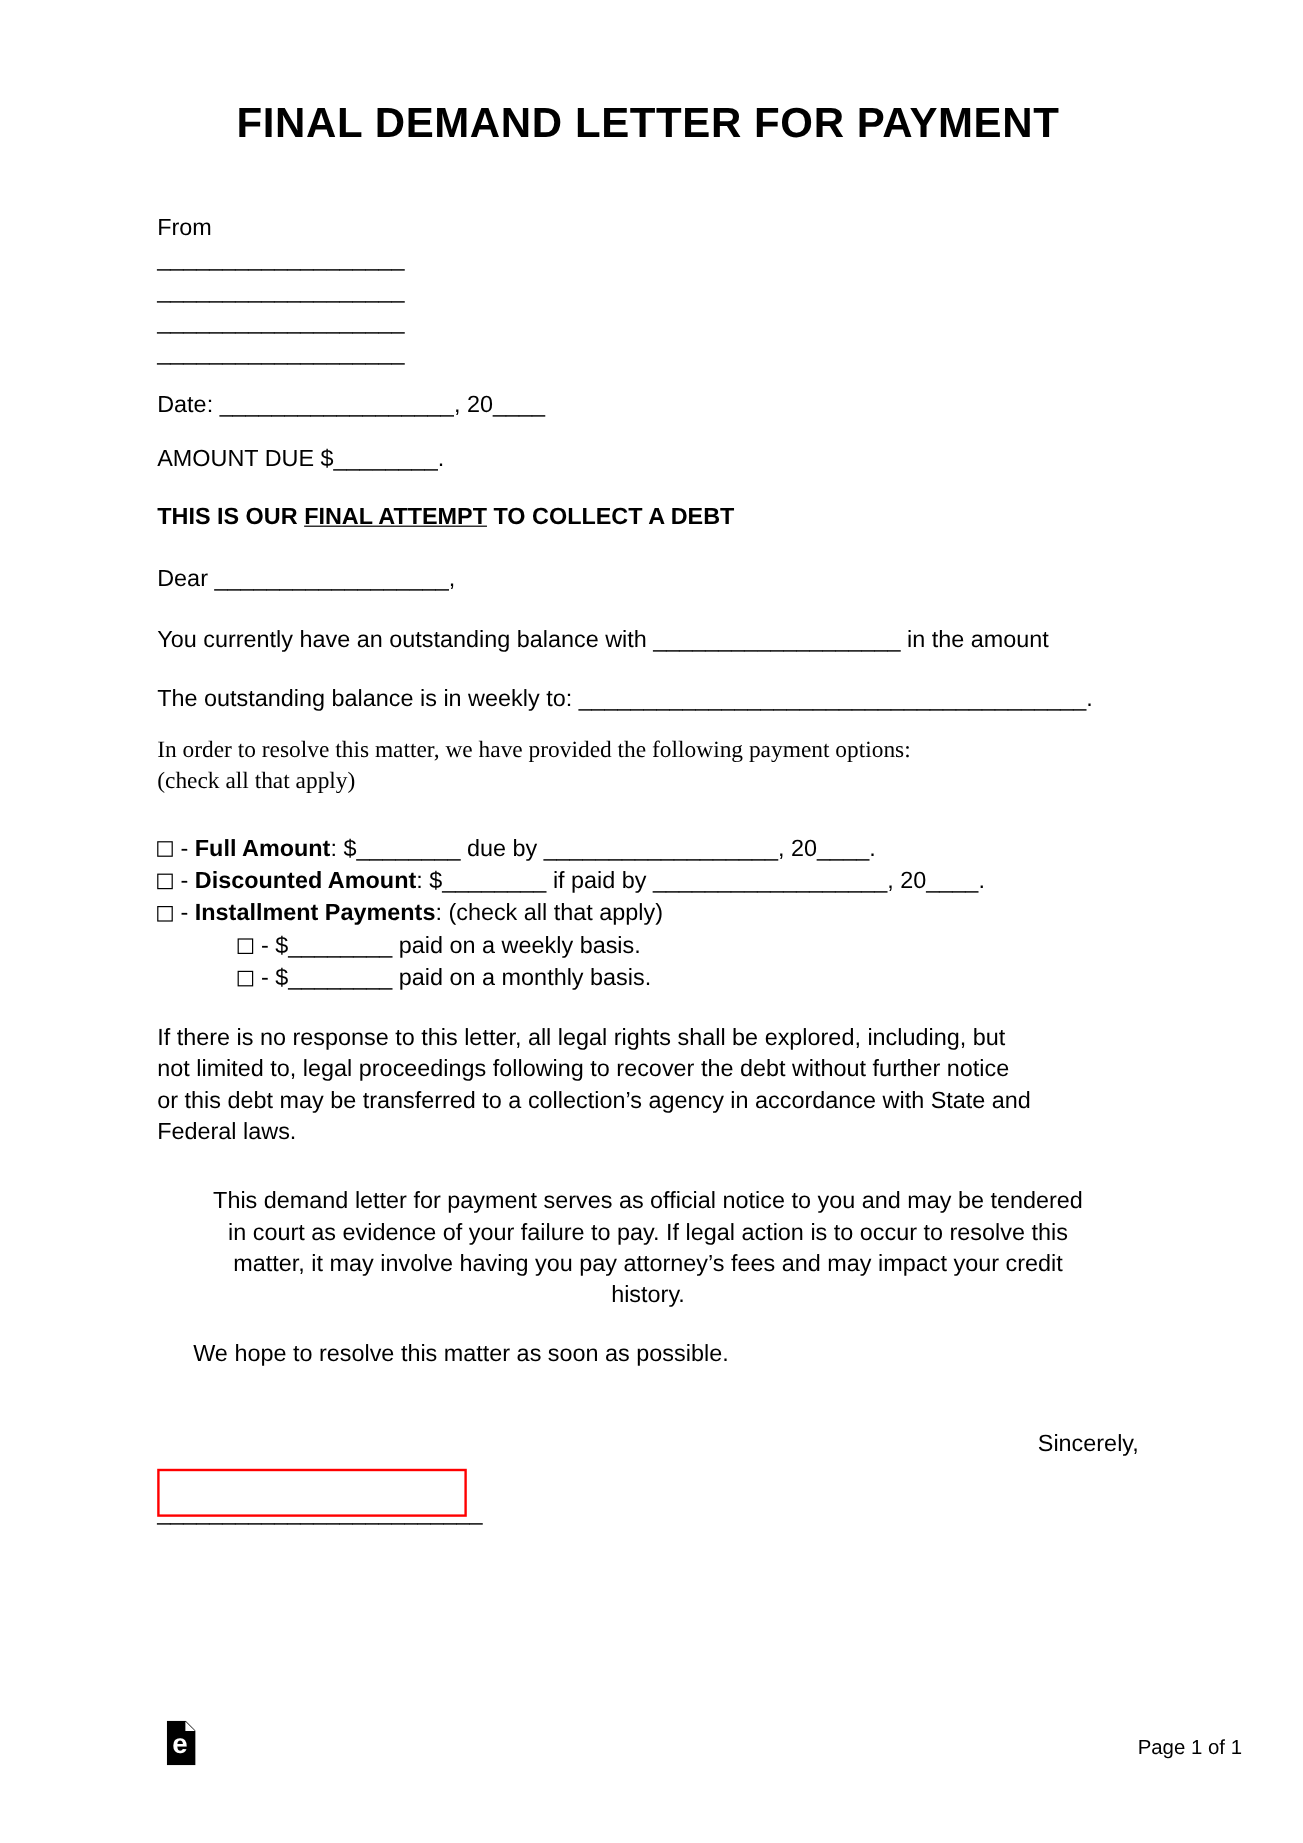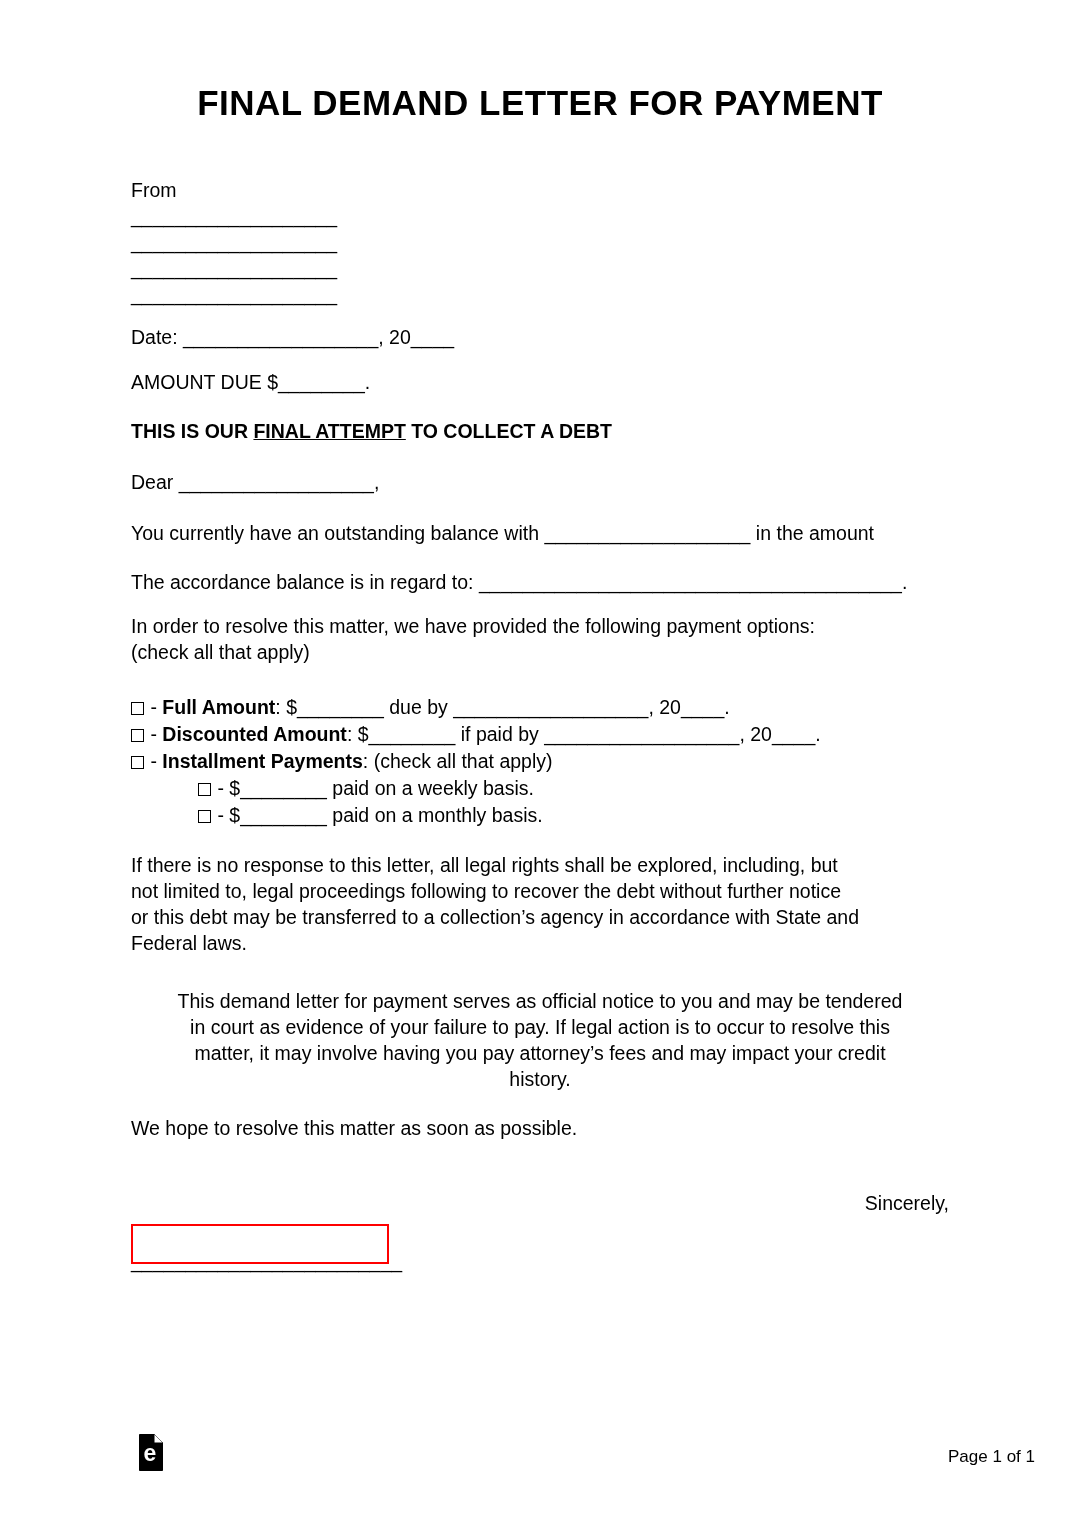--- a/index.html
+++ b/index.html
@@ -22,24 +22,24 @@
   .from-label { margin-top: 54px; }
   .blank-lines div { line-height: 26px; }
   .date-line { margin-top: 17px; }
   .amount-line { margin-top: 19px; font-weight: normal; }
   .attempt-line { margin-top: 23px; font-weight: bold; }
   .attempt-line .u { text-decoration: underline; }
   .dear-line { margin-top: 25px; }
 
   .p-balance { margin-top: 25px; }
   .p-regard { margin-top: 23px; }
-  .p-options-intro { margin-top: 18px; }
+  .p-options-intro { margin-top: 18px; font-family: Liberation Serif, serif; }
   .p-no-response { margin-top: 23px; }
   .p-official { margin-top: 32px; text-align: center; }
-  .p-hope { margin-top: 23px; }
+  .p-hope { margin-top: 23px; margin-left: 30px; }
 
   .options { margin-top: 29px; }
   .opt-line { line-height: 27px; }
   .opt-sub { padding-left: 67px; }
   .checkbox {
     display: inline-block; width: 13px; height: 13px;
     border: 1.5px solid #000; background: #fff;
     vertical-align: -1px; margin-right: 1px;
   }
   .b { font-weight: bold; }
@@ -79,21 +79,21 @@
       <span>THIS IS OUR </span><span class="u">FINAL ATTEMPT</span><span> TO COLLECT A DEBT</span>
     </div>
 
     <div class="dear-line">Dear __________________,</div>
 
     <div class="p-balance">
         <div>You currently have an outstanding balance with ___________________ in the amount</div>
       </div>
 
     <div class="p-regard">
-        <div>The accordance balance is in regard to: _______________________________________.</div>
+        <div>The outstanding balance is in weekly to: _______________________________________.</div>
       </div>
 
     <div class="p-options-intro">
         <div>In order to resolve this matter, we have provided the following payment options:</div>
         <div>(check all that apply)</div>
       </div>
 
     <div class="options">
       <div class="opt-line">
         <span class="checkbox"></span><span> - </span><span class="b">Full Amount</span><span>: $________ due by __________________, 20____.</span>

